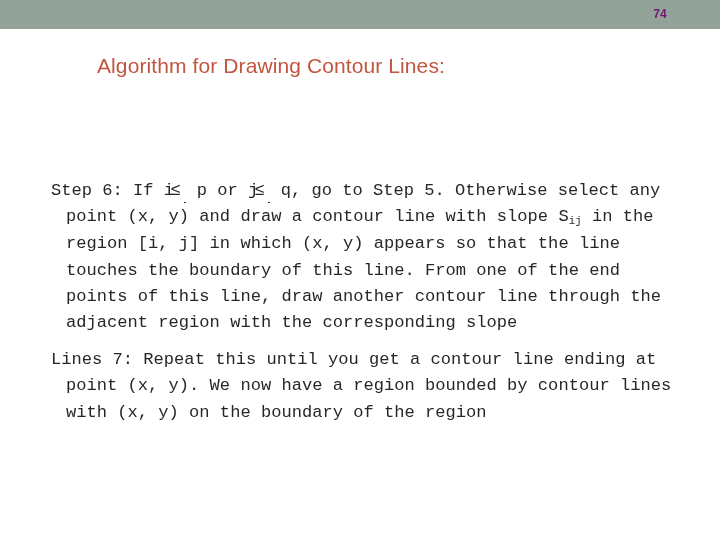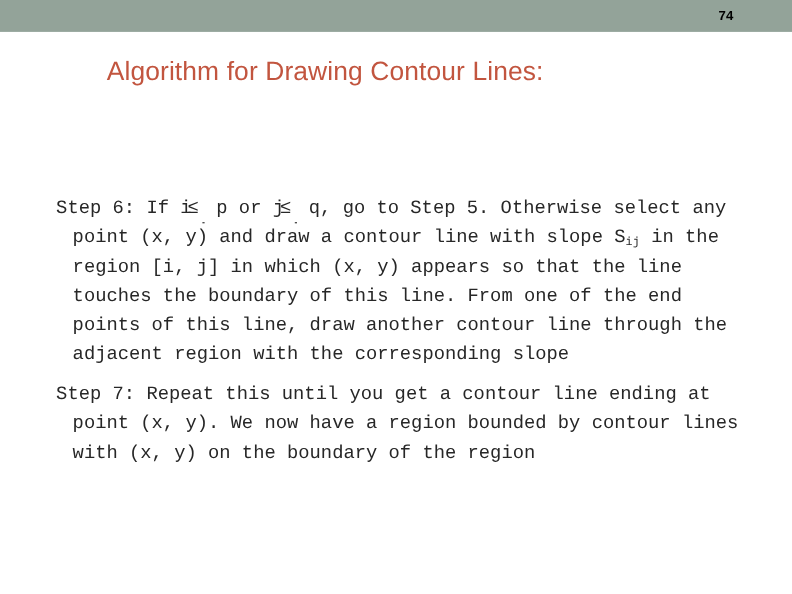--- a/index.html
+++ b/index.html
@@ -25,35 +25,35 @@
     background: #93a399;
   }
   .page-number {
     position: absolute;
     right: 0;
     top: 0;
     width: 120px;
     height: 29px;
     line-height: 29px;
     text-align: center;
-    color: #000000;
+    color: #701a75;
     font-size: 12px;
     font-weight: bold;
     font-family: "Liberation Sans", sans-serif;
     letter-spacing: 0.2px;
   }
 
   
   .slide-title {
     position: absolute;
     left: 97px;
     top: 49px;
     width: 530px;
     color: #c2553f;
-    font-size: 24px;
+    font-size: 21px;
     line-height: 34px;
     font-weight: normal;
     font-family: "Liberation Sans", sans-serif;
     letter-spacing: 0.1px;
   }
 
   
   .body-block {
     position: absolute;
     left: 51px;
@@ -106,16 +106,16 @@
 
 <div class="slide-title">Algorithm for Drawing Contour Lines:</div>
 
 <div class="body-block">
 
   <p class="step-para">
     <span>Step 6:</span><span>  If i </span><span class="leq">≤</span><span> p or j </span><span class="leq">≤</span><span> q, go to Step 5.  Otherwise select any point (x, y) and draw a contour line with slope S</span><sub class="subscript">ij</sub><span> in the region [i, j] in which (x, y) appears so that the line touches the boundary of this line.  From one of the end points of this line, draw another contour line through the adjacent region with the corresponding slope</span>
   </p>
 
   <p class="step-para">
-    <span>Step 7:</span><span>  Repeat this until you get a contour line ending at point (x, y).  We now have a region bounded by contour lines with (x, y) on the boundary of the region</span>
+    <span>Lines 7:</span><span>  Repeat this until you get a contour line ending at point (x, y).  We now have a region bounded by contour lines with (x, y) on the boundary of the region</span>
   </p>
 
 </div>
 
 </body></html>

